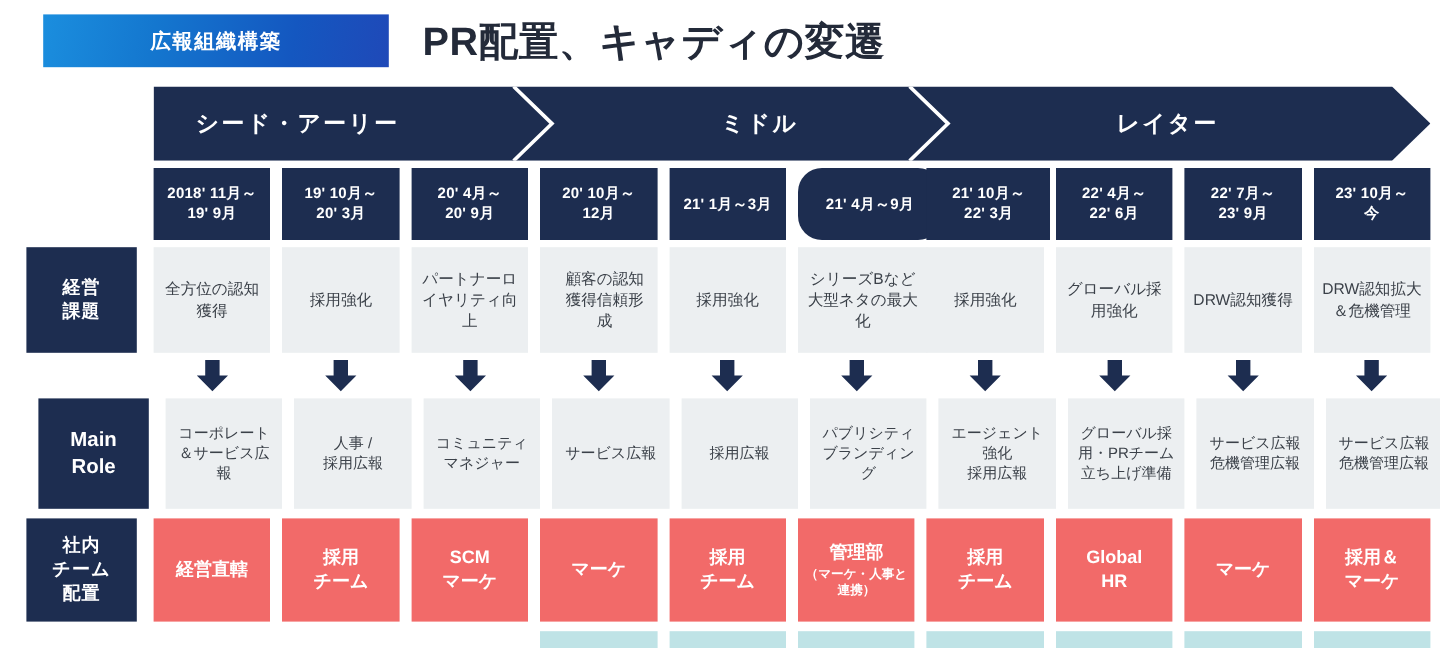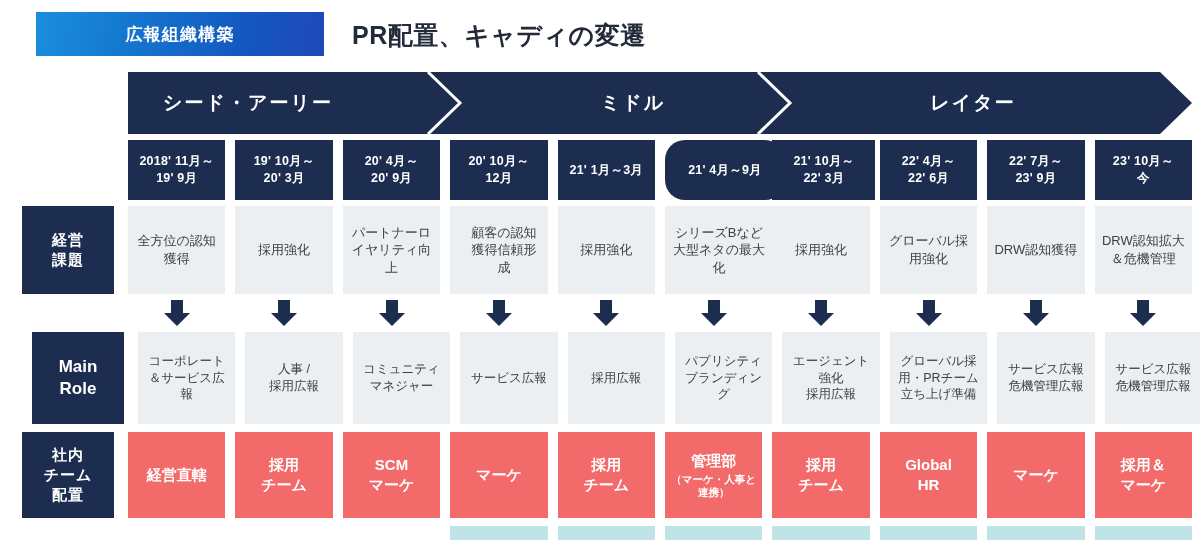--- a/index.html
+++ b/index.html
@@ -17,21 +17,21 @@
     position:absolute;left:36px;top:12px;width:288px;height:44px;
     background:linear-gradient(100deg,#1b8ede 0%,#1477cf 32%,#1457c0 72%,#1f49b8 100%);
     display:flex;align-items:center;justify-content:center;
   }
   .badge span{
     color:#ffffff;font-size:17px;font-weight:bold;letter-spacing:1.2px;
   }
   .title{
     position:absolute;left:352px;top:10px;height:50px;
     display:flex;align-items:center;
-    color:#232a39;font-size:25px;font-weight:bold;letter-spacing:0.5px;
+    color:#232a39;font-size:33px;font-weight:bold;letter-spacing:0.5px;
     white-space:nowrap;
   }
 
   
   .phasebar{
     position:absolute;left:128px;top:72px;width:1064px;height:62px;
   }
   .phasebar svg{position:absolute;left:0;top:0;}
   .phase-labels{position:absolute;left:0;top:0;width:1064px;height:62px;}
   .phase-lbl{

